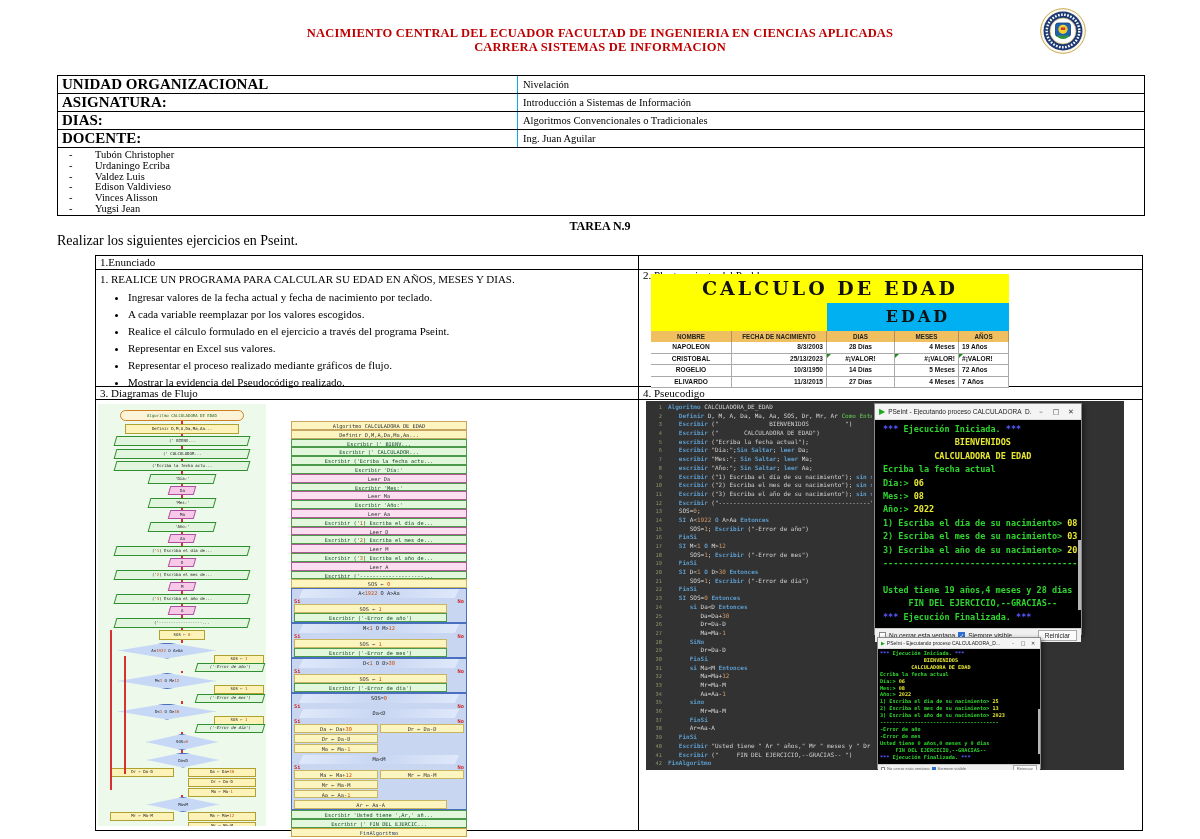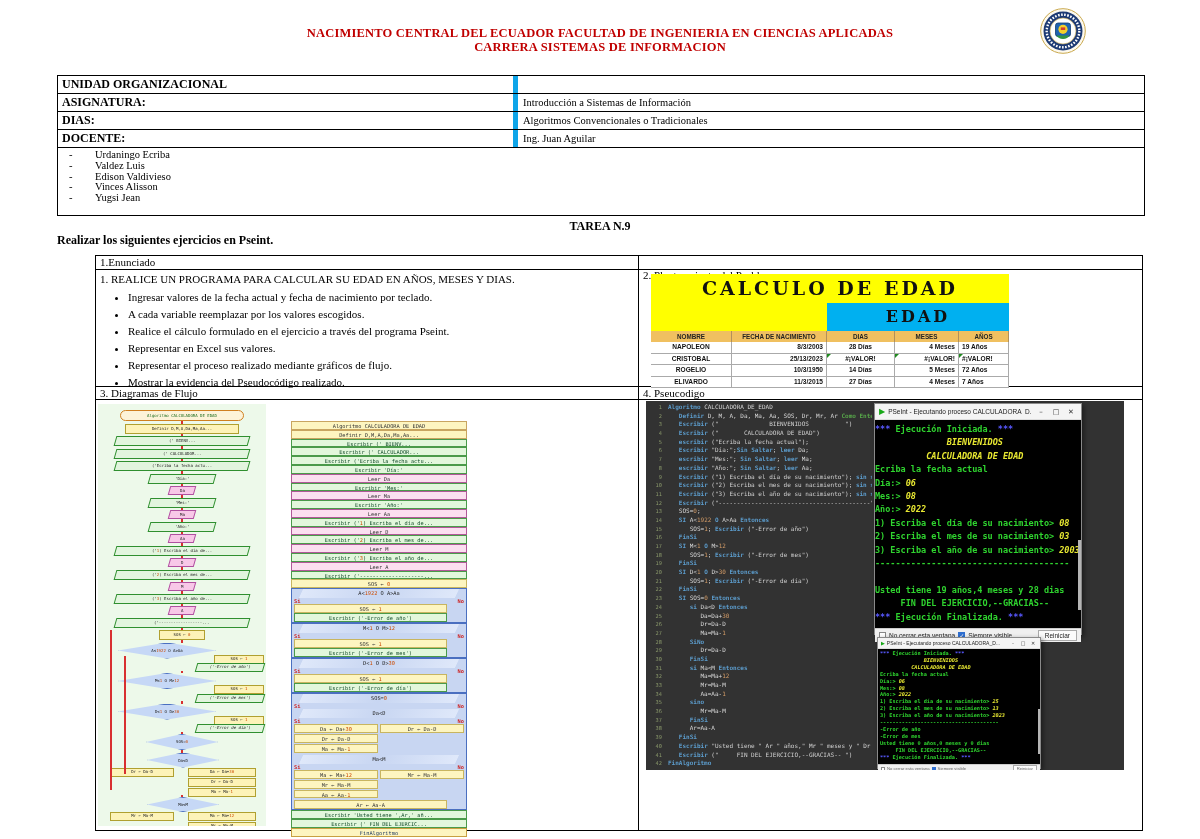--- a/index.html
+++ b/index.html
@@ -8,31 +8,31 @@
   .abs{position:absolute;}
 
   
   .hdr{left:0;right:0;text-align:center;font-weight:bold;font-size:12.5px;color:#c00000;letter-spacing:.2px;}
   .logo{left:1040px;top:8px;width:46px;height:46px;}
 
   
   .info{left:57px;top:75px;width:1086px;border:1.6px solid #000;}
   .info .irow{display:flex;border-top:1px solid #000;}
   .info .irow:first-child{border-top:none;}
-  .info .ilabel{width:460px;border-right:5px solid #0ea5e9;font-weight:bold;font-size:12px;
+  .info .ilabel{width:460px;border-right:1px solid #0ea5e9;font-weight:bold;font-size:15px;
                 padding:1px 4px;box-sizing:border-box;height:17px;line-height:15px;}
   .info .ivalue{flex:1;font-size:10.5px;padding:1px 5px;box-sizing:border-box;height:17px;line-height:15px;}
   .info .irow.tall .ilabel,.info .irow.tall .ivalue{height:67px;}
   .members{list-style:none;margin:1px 0 0 0;padding:0;}
   .members li{font-size:10.5px;line-height:10.8px;}
   .members .dash{display:inline-block;width:26px;text-align:left;padding-left:6px;}
 
   
   .tarea{left:0;right:0;top:219px;text-align:center;font-weight:bold;font-size:12px;}
-  .instr{left:57px;top:233px;font-weight:bold;font-size:12px;}
+  .instr{left:57px;top:233px;font-weight:normal;font-size:14px;}
 
   
   .main{left:95px;top:255px;width:1048px;height:576px;border:1.5px solid #000;box-sizing:border-box;}
   .vline{left:542px;top:0;bottom:0;width:1px;background:#000;}
   .hline{left:0;right:0;height:1px;background:#000;}
   .gh{height:13px;line-height:13px;font-size:11px;padding-left:4px;}
 
   
   .enun-title{font-size:11px;}
   .bullets{margin:6px 0 0 14px;padding-left:14px;}
@@ -116,32 +116,32 @@
   .cs{color:#cfcfcf;} .cn{color:#d19a66;}
 
   
   .win{background:#fff;border:1px solid #8a8a8a;box-shadow:2px 2px 5px rgba(0,0,0,.45);box-sizing:border-box;}
   .tbar{display:flex;align-items:center;background:#f4f4f4;border-bottom:1px solid #ddd;}
   .tbar .ticon{color:#18a818;}
   .tbar .ttext{flex:1;color:#222;font-family:"Liberation Sans",sans-serif;white-space:nowrap;overflow:hidden;}
   .tbar .wbtn{font-family:"DejaVu Sans",sans-serif;color:#333;text-align:center;}
   .cons{background:#000;position:relative;overflow:hidden;}
   .cline{white-space:pre;font-family:"DejaVu Sans Mono",monospace;font-weight:bold;}
-  .c-g{color:#2fd42f;} .c-y{color:#e8e832;font-style:italic;} .c-b{color:#5858ff;}
+  .c-g{color:#2fd42f;} .c-y{color:#e8e832;} .c-b{color:#5858ff;}
   .cfoot{display:flex;align-items:center;background:#f0f0f0;border-top:1px solid #ccc;
          font-family:"Liberation Sans",sans-serif;color:#222;}
   .cb{display:inline-block;box-sizing:border-box;border:1px solid #888;background:#fff;}
   .cb.on{background:#2f6fd0;border-color:#2f6fd0;color:#fff;text-align:center;}
   .rbtn{margin-left:auto;border:1px solid #aaa;background:#fbfbfb;}
   .sbar{position:absolute;right:0;width:3px;background:#b5b5b5;}
 
   .win1{left:228px;top:2px;width:208px;height:232px;}
   .win1 .tbar{height:15px;padding:0 4px;gap:3px;}
   .win1 .ticon{font-size:8px;} .win1 .ttext{font-size:6.5px;} .win1 .wbtn{font-size:7px;width:12px;}
-  .win1 .cons{height:202px;padding:3px 0;}
+  .win1 .cons{height:202px;padding:3px 8px;}
   .win1 .cline{font-size:8.5px;line-height:13.4px;}
   .win1 .cfoot{height:13px;padding:0 4px;font-size:6.5px;gap:3px;}
   .win1 .cb{width:7px;height:7px;font-size:6px;line-height:7px;}
   .win1 .rbtn{font-size:6.5px;padding:0 6px;line-height:9px;}
 
   .win2{left:231px;top:236px;width:164px;height:132px;}
   .win2 .tbar{height:10px;padding:0 3px;gap:2px;}
   .win2 .ticon{font-size:5px;} .win2 .ttext{font-size:5px;} .win2 .wbtn{font-size:5px;width:8px;}
   .win2 .cons{height:113px;padding:1px 2px;}
   .win2 .cline{font-size:5.2px;line-height:6.9px;}
@@ -164,36 +164,38 @@
     <circle cx="23" cy="23" r="13" fill="#ffffff" stroke="#c9a84c" stroke-width="0.6"></circle>
     <rect x="15.5" y="15" width="15" height="13.5" rx="2.5" fill="#1f63b0" stroke="#123c74" stroke-width="0.8"></rect>
     <circle cx="23" cy="21.3" r="4.6" fill="#f3d02a"></circle>
     <rect x="20.8" y="19.4" width="4.4" height="2.6" fill="#d23b2f"></rect>
     <path d="M16.5 27.5 a7 5.5 0 0 0 13 0 z" fill="#2f9243"></path>
   </svg>
 
   <div class="abs info">
     <div class="irow">
       <div class="ilabel">UNIDAD ORGANIZACIONAL</div>
+      <div class="ivalue">Nivelación</div>
     </div>
     <div class="irow">
       <div class="ilabel">ASIGNATURA:</div>
       <div class="ivalue">Introducción a Sistemas de Información</div>
     </div>
     <div class="irow">
       <div class="ilabel">DIAS:</div>
       <div class="ivalue">Algoritmos Convencionales o Tradicionales</div>
     </div>
     <div class="irow">
       <div class="ilabel">DOCENTE:</div>
       <div class="ivalue">Ing. Juan Aguilar</div>
     </div>
     <div class="irow tall">
       <div class="ivalue">
         <ul class="members">
+            <li><span class="dash">-</span><span>Tubón Christopher</span></li>
             <li><span class="dash">-</span><span>Urdaningo Ecriba</span></li>
             <li><span class="dash">-</span><span>Valdez Luis</span></li>
             <li><span class="dash">-</span><span>Edison Valdivieso</span></li>
             <li><span class="dash">-</span><span>Vinces Alisson</span></li>
             <li><span class="dash">-</span><span>Yugsi Jean</span></li>
           </ul>
       </div>
     </div>
   </div>
 

